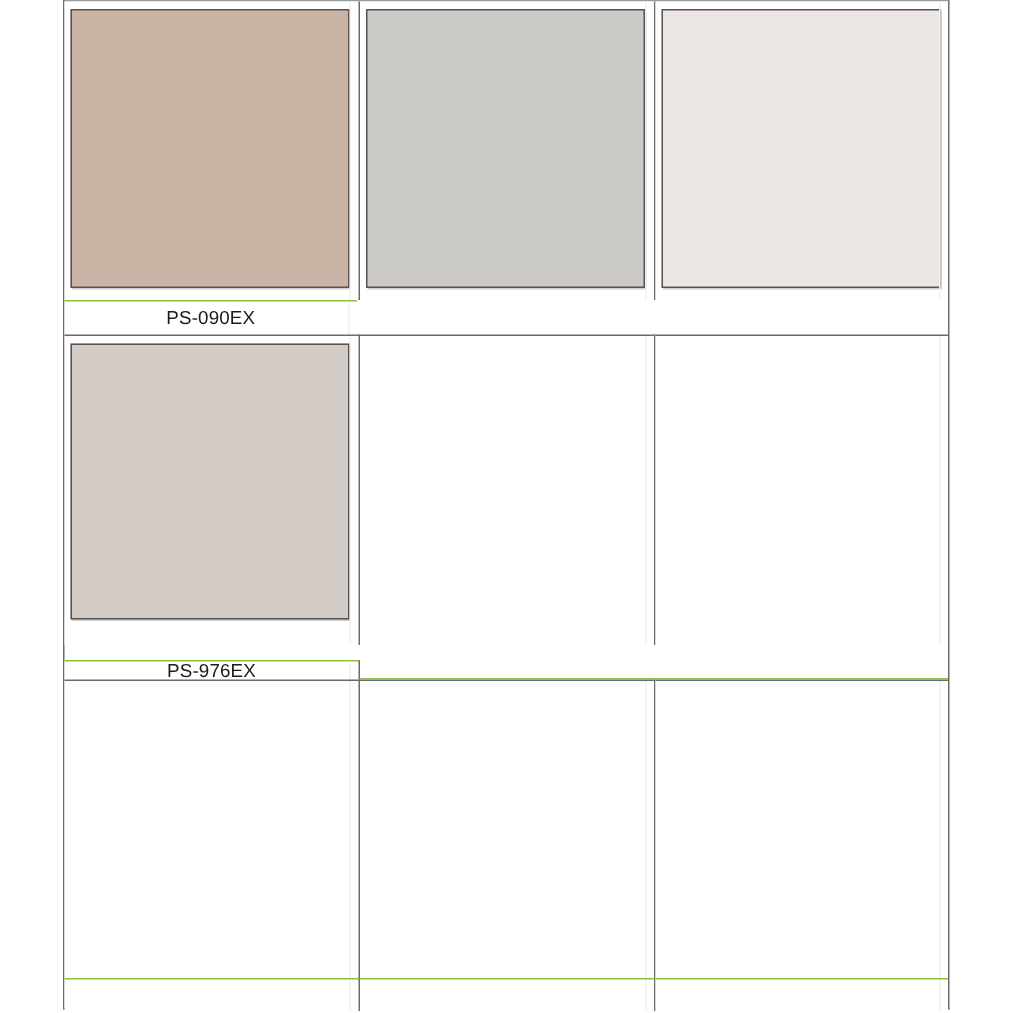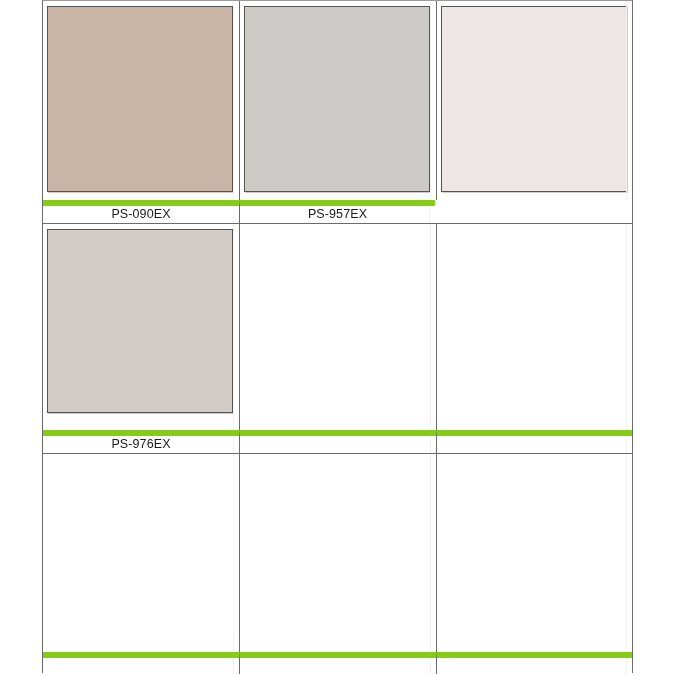--- a/index.html
+++ b/index.html
@@ -40,21 +40,21 @@
 
   .row {
     display: flex;
     width: 100%;
     box-sizing: border-box;
   }
 
   .row-swatch   { height: 199px; }
   .row-label    { height: 23px;  }
   .row-swatch2  { height: 207px; }
-  .row-label2   { height: 23px;  }
+  .row-label2   { height: 23px; align-items: flex-end;  }
   .row-swatch3  { height: 199px; }
   .row-label3   { height: 22px;  }
 
   .cell {
     position: relative;
     box-sizing: border-box;
     flex: 0 0 197px;
     width: 197px;
     border-right: 1px solid #6b6b6b;
     background: #ffffff;
@@ -75,21 +75,21 @@
     right: 5px;
     width: 1px;
     background: #f2f1ef;
     pointer-events: none;
   }
 
   .row-divider-cell {
     border-top: 1px solid #6b6b6b;
   }
   .row-divider-soft {
-    border-top: 6px solid #84cc16;
+    border-top: 1px solid #84cc16;
   }
 
   
   .swatch-wrap {
     position: absolute;
     left: 4px;
     top: 5px;
   }
   .swatch {
     width: 186px;
@@ -146,23 +146,20 @@
       </div>
 
     </div>
 
     <div class="row row-label">
 
       <div class="cell label-cell row-divider-soft">
         <span class="label-text">PS-090EX</span>
       </div>
 
-      <div class="cell label-cell row-divider-soft">
-        <span class="label-text">PS-957EX</span>
-      </div>
 
 
     </div>
 
     <div class="row row-swatch2">
 
       <div class="cell row-divider-cell">
         <div class="swatch-wrap">
           <div class="swatch swatch-sm" style="background-color: rgb(210, 203, 198);"></div>
         </div>

